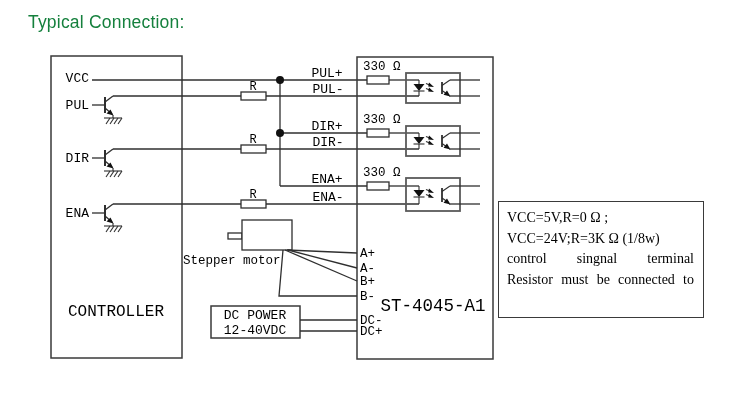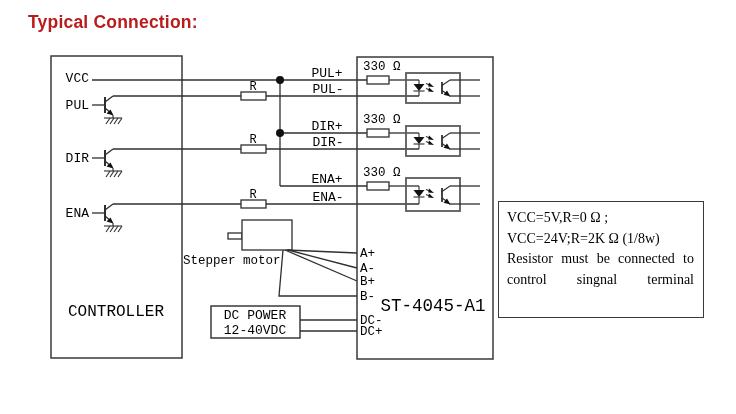--- a/index.html
+++ b/index.html
@@ -1,18 +1,18 @@
 <!DOCTYPE html>
 <html><head>
 <meta charset="utf-8">
 <style>
   html,body{margin:0;padding:0;background:#fff;}
   #canvas{position:relative;width:736px;height:414px;background:#ffffff;overflow:hidden;
           font-family:"Liberation Sans",sans-serif;}
-  #title{position:absolute;left:28px;top:12px;font-size:17.5px;font-weight:bold;color:#b91c1c;
+  #title{position:absolute;left:28px;top:12px;font-size:17.5px;font-weight:normal;color:#15803d;
          letter-spacing:.2px;font-family:"Liberation Sans",sans-serif;}
   #circuit{position:absolute;left:0;top:0;}
   #note-box{position:absolute;left:498px;top:201px;width:206px;height:117px;border:1.5px solid #3a3a3a;
             box-sizing:border-box;padding:6px 9px 0 8px;font-family:Liberation Serif, serif;
             font-size:14px;color:#000;line-height:20.5px;background:#fff;}
   .note-line{white-space:nowrap;}
   .note-just{white-space:normal;text-align:justify;text-align-last:justify;}
   svg text{font-family:"Liberation Mono",monospace;fill:#000;}
   .wire{stroke:#2f2f2f;stroke-width:1.3;fill:none;}
   .boxline{stroke:#3a3a3a;stroke-width:1.5;fill:none;}
@@ -203,17 +203,17 @@
       <rect class="boxline" x="211" y="306" width="89" height="32"></rect>
       <text x="255" y="319" font-size="13" text-anchor="middle">DC POWER</text>
       <text x="255" y="334" font-size="13" text-anchor="middle">12-40VDC</text>
       <line class="wire" x1="300" y1="320" x2="357" y2="320"></line>
       <line class="wire" x1="300" y1="331" x2="357" y2="331"></line>
     </g>
   </svg>
 
   <div id="note-box">
     <div class="note-line">VCC=5V,R=0 Ω ;</div>
-    <div class="note-line">VCC=24V;R=2K Ω (1/8w)</div>
+    <div class="note-line">VCC=24V;R=3K Ω (1/8w)</div>
+    <div class="note-just">control singnal terminal</div>
     <div class="note-just">Resistor must be connected to</div>
-    <div class="note-just">control singnal terminal</div>
   </div>
 </div>
 
 </body></html>

